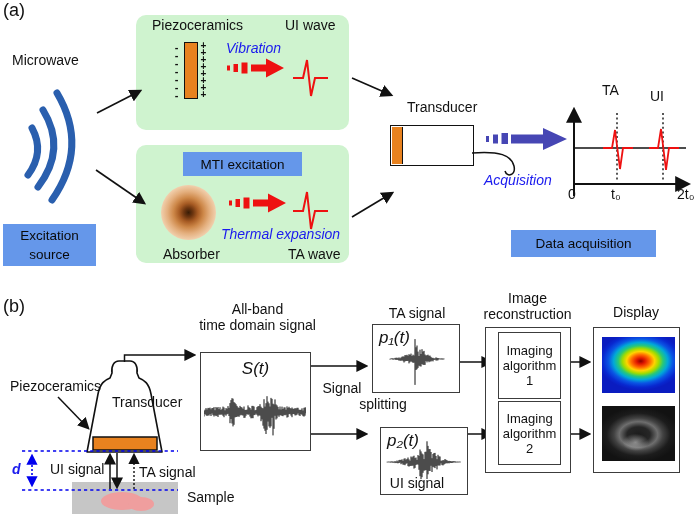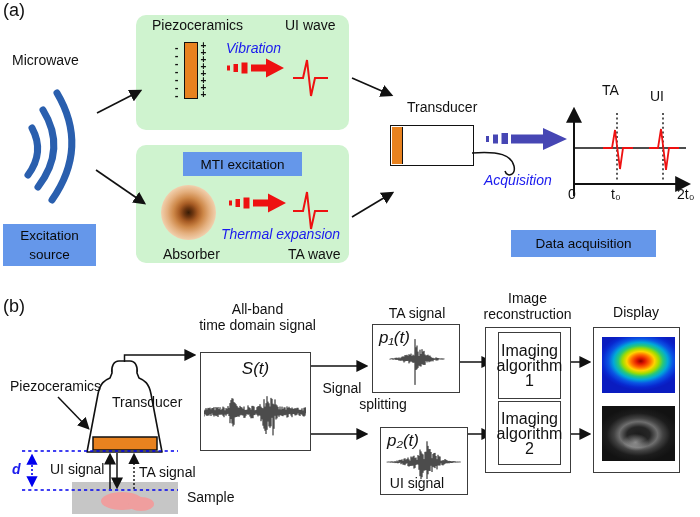--- a/index.html
+++ b/index.html
@@ -11,21 +11,21 @@
   .blue-it{color:#1a1aee;font-style:italic;}
   .bluebox{position:absolute;background:#6597ea;z-index:9;display:flex;align-items:center;
            justify-content:center;font-size:13.5px;color:#0a0a0a;text-align:center;}
   .greenpanel{position:absolute;background:#cff3cf;border-radius:10px;z-index:1;}
   .wbox{position:absolute;background:#fff;border:1.5px solid #3c3c3c;z-index:8;}
   .precol{position:absolute;white-space:pre-line;font-size:11px;line-height:8px;
           font-weight:700;z-index:10;text-align:center;}
   #overlay{position:absolute;left:0;top:0;z-index:5;pointer-events:none;}
   .algo-box{position:absolute;background:#fff;border:1.4px solid #3c3c3c;display:flex;
             flex-direction:column;align-items:center;justify-content:center;
-            font-size:16px;line-height:15px;text-align:center;z-index:9;}
+            font-size:13px;line-height:15px;text-align:center;z-index:9;}
   #ta-image{position:absolute;z-index:9;
     background:
       radial-gradient(ellipse 58% 52% at 53% 43%, #8c0000 0%, #e01800 10%, #ff6a00 22%,
         #ffd400 33%, #a0dc00 43%, #28c878 53%, #00a8d8 64%, #0a55e4 76%, #0828d0 90%, #0a1cc0 100%);}
   #ui-image{position:absolute;z-index:9;background:
       radial-gradient(ellipse 30% 26% at 46% 66%, rgba(220,220,220,.55), rgba(220,220,220,0) 60%),
       radial-gradient(ellipse 56% 50% at 50% 52%, #1c1c1c 0%, #262626 28%, #6e6e6e 47%,
         #424242 60%, #1c1c1c 78%, #121212 100%);
     }
   #sample-rect{position:absolute;background:#c6c6c6;z-index:2;}

